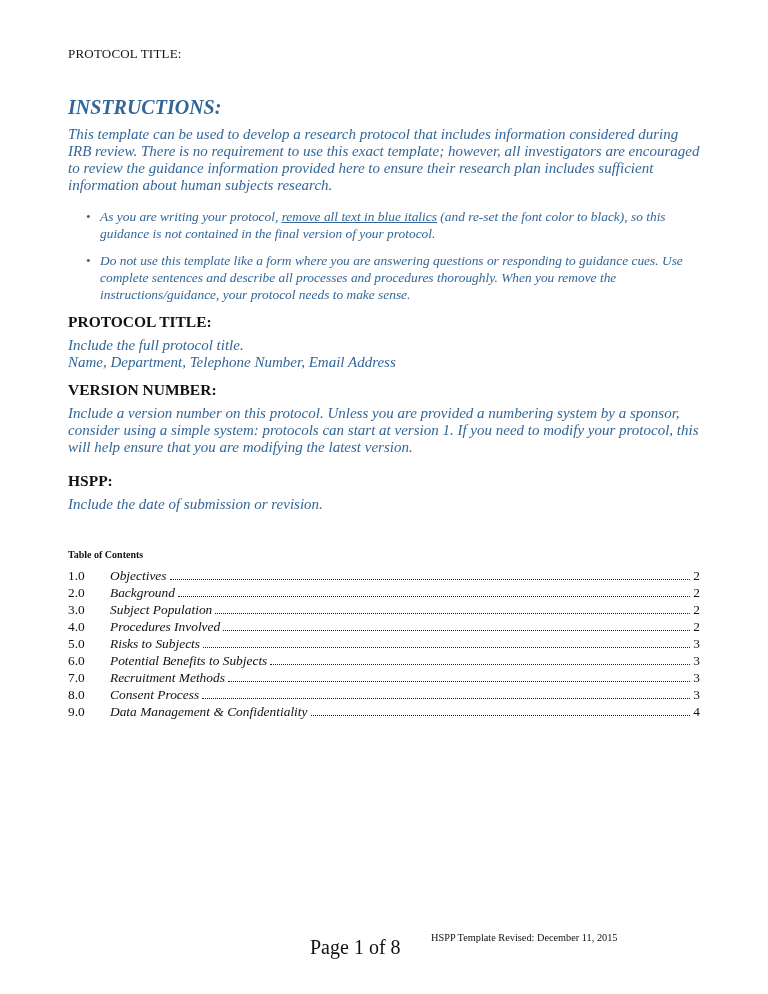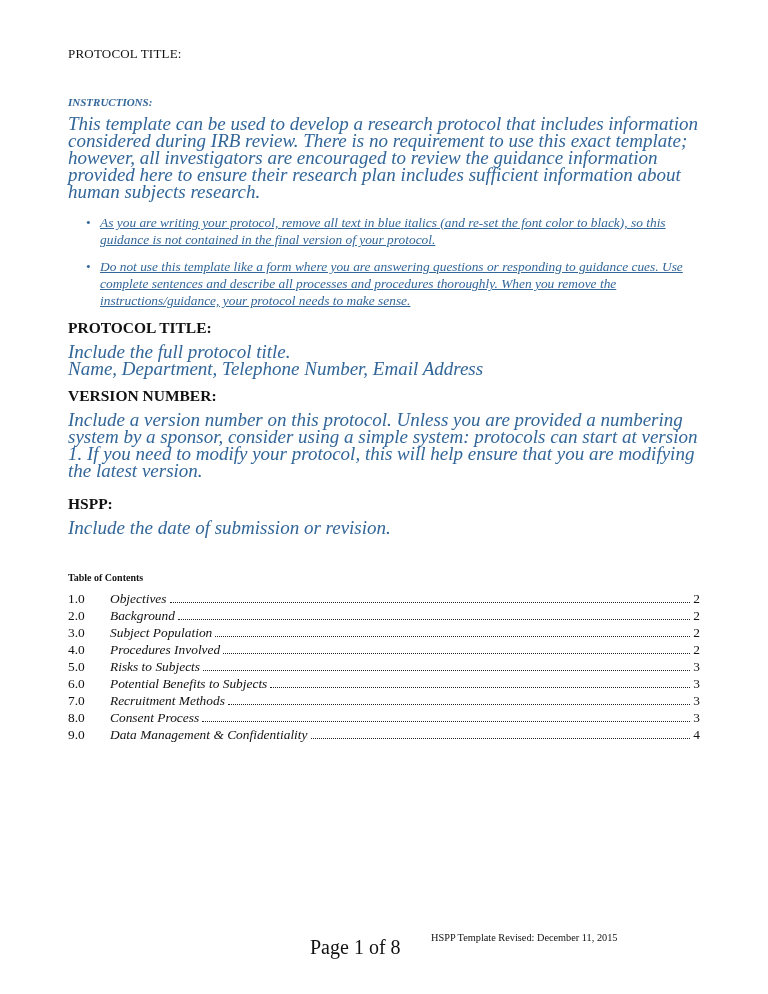--- a/index.html
+++ b/index.html
@@ -21,35 +21,34 @@
     padding:46px 68px 0 68px;
     box-sizing:border-box;
   }
   .top-label{
     font-size:13px;
     letter-spacing:.2px;
     margin:0 0 34px 0;
   }
   .blue{color:var(--blue);font-style:italic;}
   .instr-heading{
-    font-size:11px;
+    font-size:20px;
     font-weight:bold;
     margin:0 0 7px 0;
   }
   .guidance{
-    font-size:19px;
+    font-size:15px;
     line-height:17px;
     margin:0;
   }
   .intro{margin-bottom:14px;}
   ul.instr-list{
     list-style:none;
     margin:0 0 8px 0;
     padding:0 0 0 18px;
-    text-decoration:underline;
   }
   ul.instr-list li{
     position:relative;
     font-size:13.4px;
     line-height:17px;
     padding-left:14px;
     margin-bottom:10px;
   }
   ul.instr-list li::before{
     content:"\2022";

